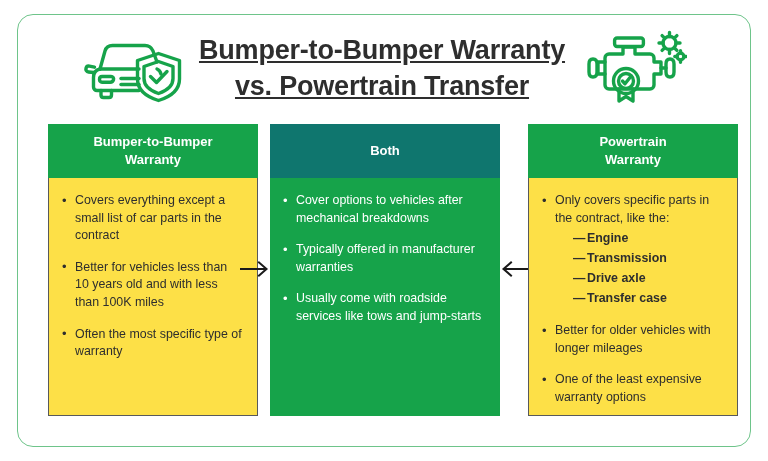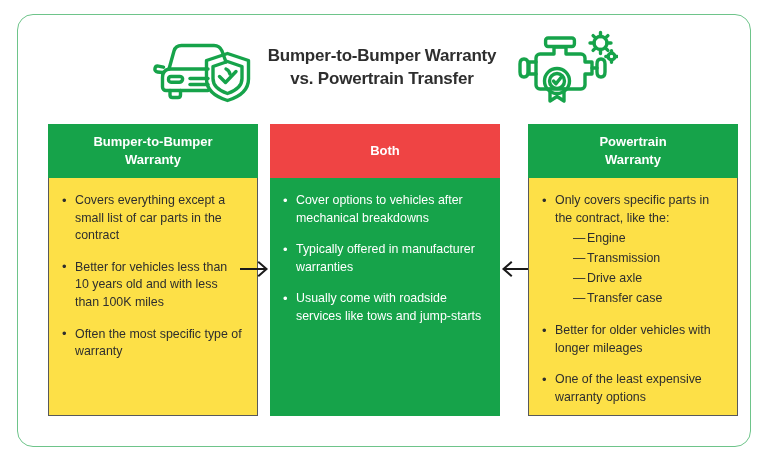--- a/index.html
+++ b/index.html
@@ -43,24 +43,25 @@
     height: 96px;
     display: flex;
     align-items: center;
     justify-content: center;
   }
 
   #title-block {
     text-align: center;
     color: #2e2e2e;
     font-weight: bold;
-    font-size: 17px;
+    font-size: 27px;
     line-height: 1.35;
     letter-spacing: -0.2px;
     padding: 0 6px;
+    text-decoration: underline;
   }
   #title-block .tline { display: block; white-space: nowrap; }
 
   .header-icon {
     flex: 0 0 auto;
     display: block;
   }
   #icon-left  { margin-left: 60px; margin-right: 6px; }
   #icon-right { margin-left: 8px; margin-right: 58px; }
 
@@ -84,21 +85,21 @@
     align-items: center;
     justify-content: center;
     text-align: center;
     color: #ffffff;
     font-weight: bold;
     font-size: 13px;
     line-height: 1.35;
     padding: 0 10px;
   }
   .col-header.green { background: #16a34a; }
-  .col-header.dark  { background: #ef4444; }
+  .col-header.dark  { background: #0f766e; }
 
   .col-body {
     box-sizing: border-box;
     width: 100%;
     height: 238px;
     padding: 14px 14px 10px 12px;
     overflow: hidden;
   }
   .col-body.white {
     background: #fde047;
@@ -139,20 +140,21 @@
     margin: 3px 0 0 0;
     padding: 0 0 0 18px;
   }
   .subbullets > li {
     position: relative;
     padding-left: 14px;
     margin-bottom: 2px;
     font-size: 12.4px;
     line-height: 1.45;
     color: #2e2e2e;
+    font-weight: bold;
   }
   .subbullets > li::before {
     content: "\2014";
     position: absolute;
     left: 0;
     top: 0;
   }
 
   
   .arrow {

